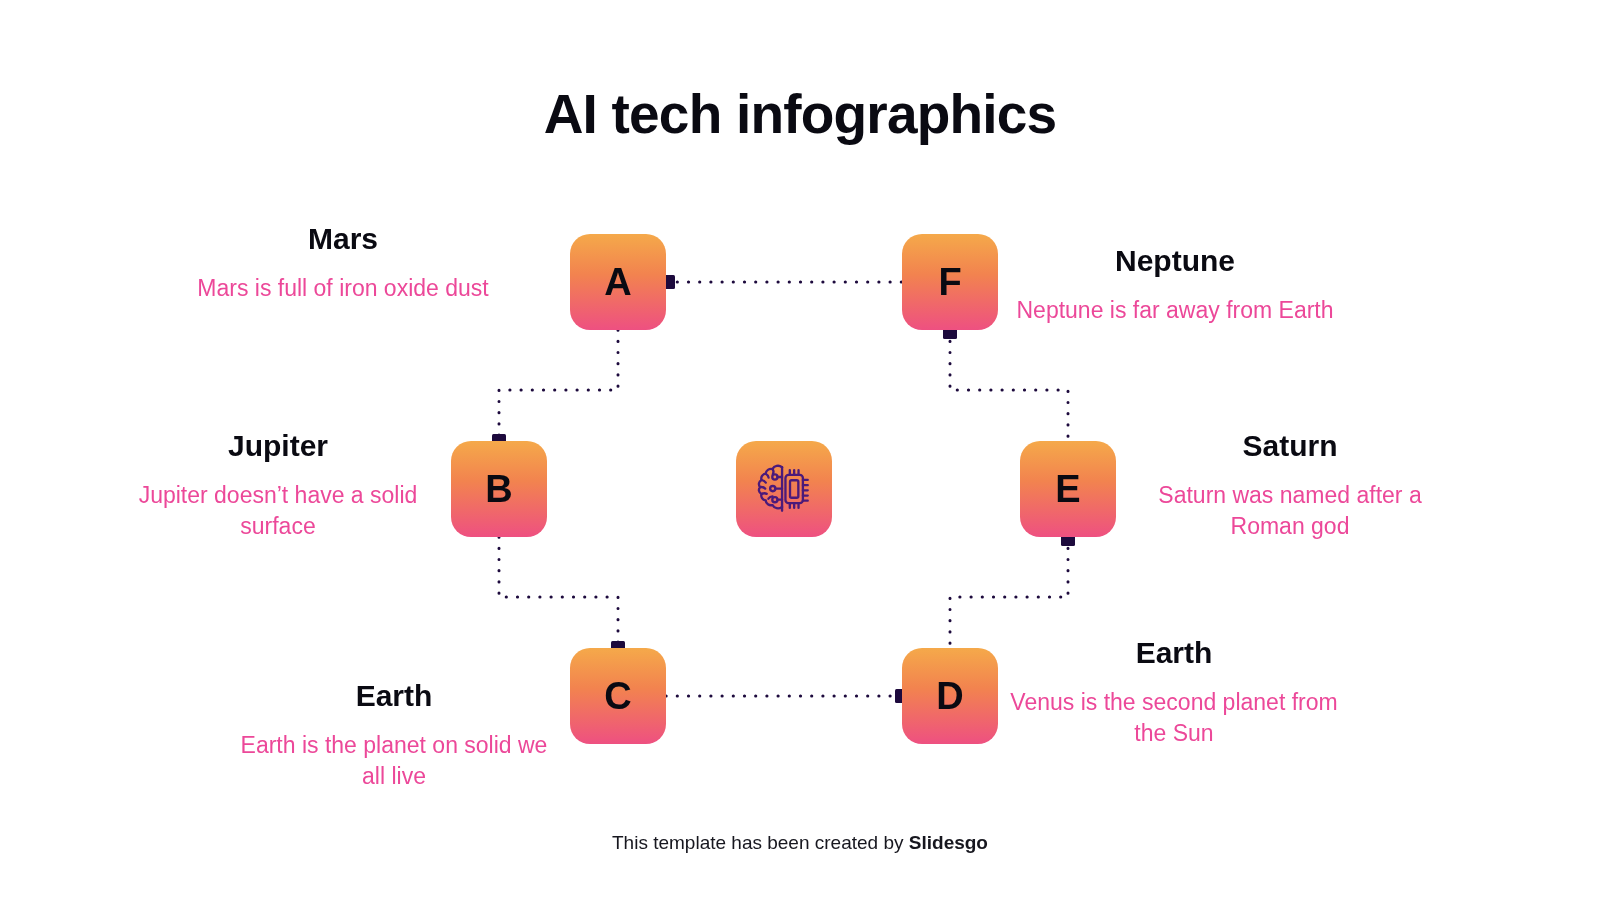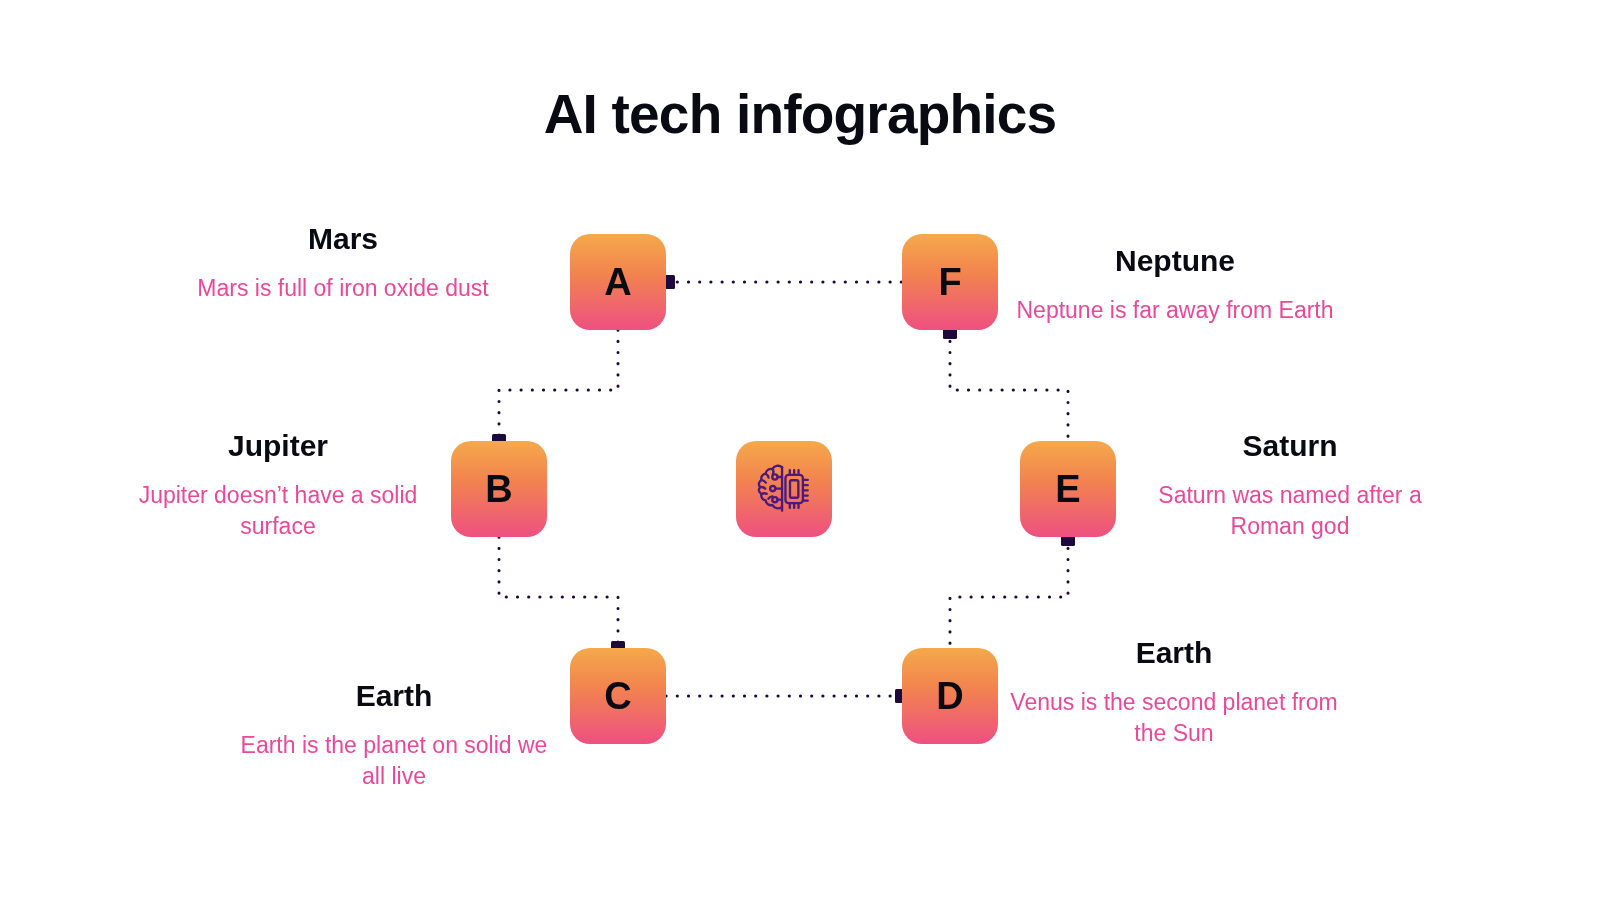--- a/index.html
+++ b/index.html
@@ -189,14 +189,17 @@
   <div class="tblock t-earth">
     <div class="hd">Earth</div>
     <div class="bd">Earth is the planet on solid we all live</div>
   </div>
 
   <div class="tblock t-venus">
     <div class="hd">Earth</div>
     <div class="bd">Venus is the second planet from the Sun</div>
   </div>
 
+  <div class="footer">
+    <span>This template has been created by </span><b>Slidesgo</b>
+  </div>
 
 </div>
 
 </body></html>

